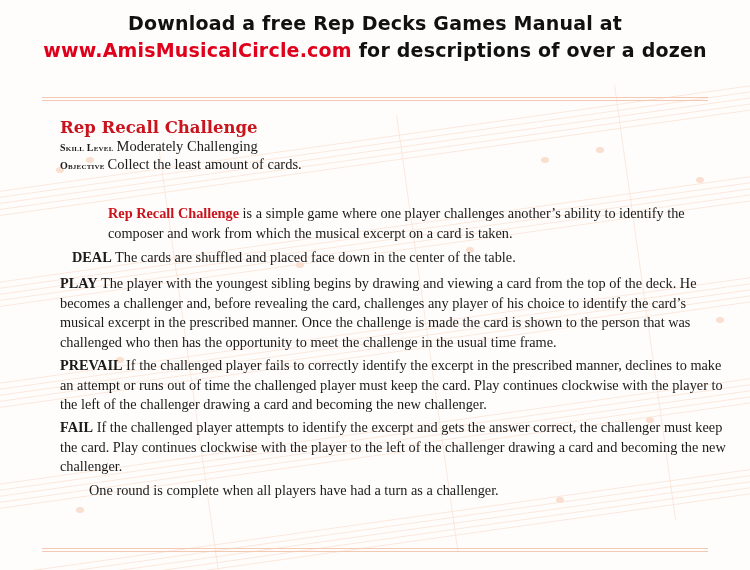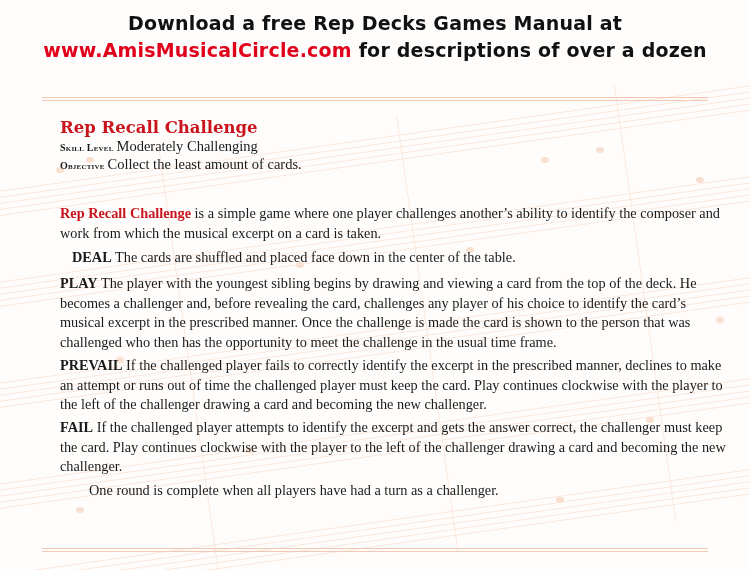--- a/index.html
+++ b/index.html
@@ -86,21 +86,21 @@
       line-height: 19.5px;
       margin: 0;
     }
     .para .red {
       color: #c9141e;
       font-weight: bold;
     }
     .para .kw {
       font-weight: bold;
     }
-    .p1 { position: absolute; top: 86px; }
+    .p1 { position: absolute; top: 86px; margin-left: 48px; }
     .p2 { position: absolute; top: 130px; margin-left: 12px; }
     .p3 { position: absolute; top: 156px; }
     .p4 { position: absolute; top: 238px; }
     .p5 { position: absolute; top: 300px; }
     .p6 { position: absolute; top: 363px; margin-left: 29px; }
     .p7 { position: absolute; top: 389px; }
   </style>
 </head>
 <body>
 

